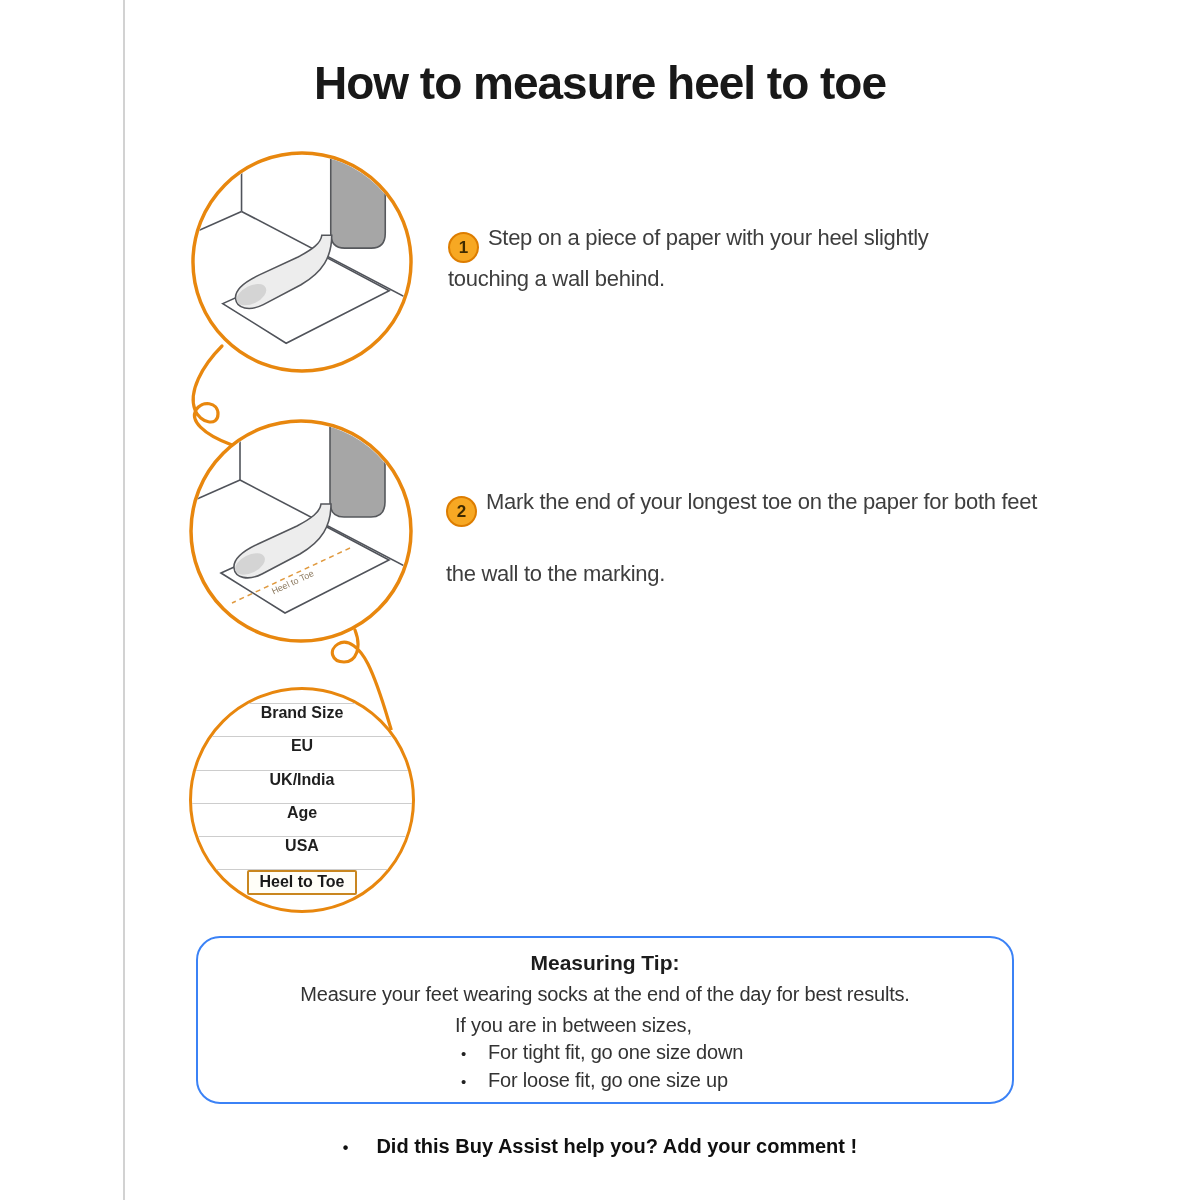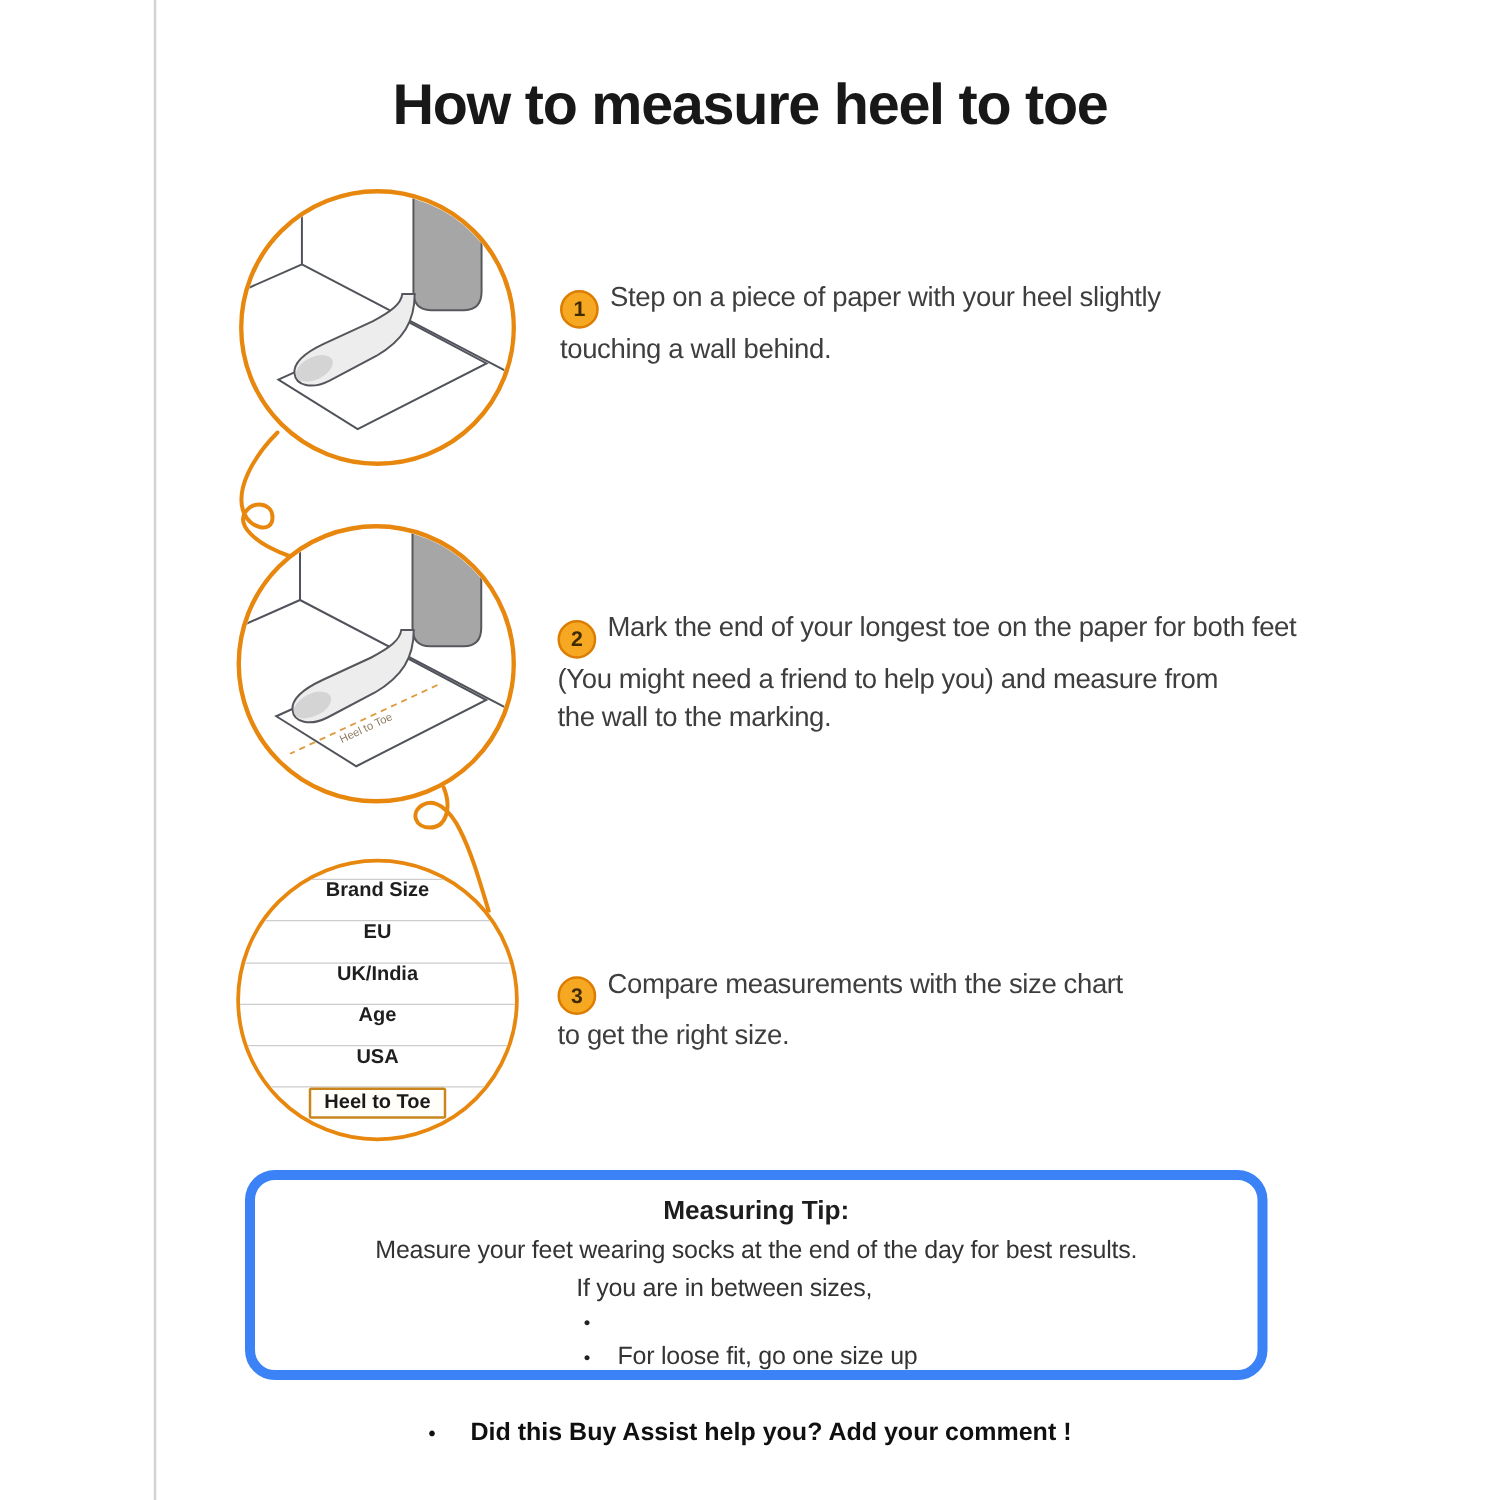--- a/index.html
+++ b/index.html
@@ -39,21 +39,21 @@
     height:32.3px; display:flex; align-items:flex-start; justify-content:center;
     border-top:1px solid #cdcdcd; font-size:16px; font-weight:600; color:#1e1e1e;
   }
   .hl-box {
     border:2px solid var(--chip-border, #C9861F); background:#fffef8; border-radius:2px;
     padding:1px 10px 2px; font-weight:700; font-size:16px; color:#1a1a1a;
   }
 
   .tip-box {
     position:absolute; left:196px; top:936px; width:818px; height:168px;
-    border:8px solid #3b82f6; border-radius:24px; background:#fff; box-sizing:border-box;
+    border:2px solid #3b82f6; border-radius:24px; background:#fff; box-sizing:border-box;
   }
   .tip-heading { margin-top:13px; text-align:center; font-size:21px; font-weight:700; color:#1d1d1d; }
   .tip-intro { margin-top:8px; text-align:center; font-size:20px; color:#333; letter-spacing:-0.2px; }
   .tip-sub { margin:8px 0 0 257px; font-size:20px; color:#333; letter-spacing:-0.2px; }
   .tip-bullets { margin-top:2px; }
   .tip-bullet-row { display:flex; align-items:baseline; margin-left:6px; line-height:27px; }
   .tip-dot { font-size:15px; margin-right:22px; color:#222; }
 
   .footer {
     position:absolute; left:0; right:0; top:1135px; display:flex;
@@ -144,40 +144,35 @@
   <div class="step s1">
     <p>
       <span class="badge">1</span><span>Step on a piece of paper with your heel slightly</span><br>
       <span>touching a wall behind.</span>
     </p>
   </div>
 
   <div class="step s2">
     <p>
       <span class="badge">2</span><span>Mark the end of your longest toe on the paper for both feet</span><br>
-      <span>(You might need a friend to help you) and measure from</span><br>
+      <br>
       <span>the wall to the marking.</span>
     </p>
   </div>
 
-  <div class="step s3">
-    <p>
-      <span class="badge">3</span><span>Compare measurements with the size chart</span><br>
-      <span>to get the right size.</span>
-    </p>
-  </div>
 
   <div class="tip-box">
     <div class="tip-heading">Measuring Tip:</div>
     <div class="tip-intro">Measure your feet wearing socks at the end of the day for best results.</div>
     <div class="tip-sub">
       <div>If you are in between sizes,</div>
       <div class="tip-bullets">
         <div class="tip-bullet-row">
           <span class="tip-dot">•</span>
+          <span>For tight fit, go one size down</span>
         </div>
         <div class="tip-bullet-row">
           <span class="tip-dot">•</span>
           <span>For loose fit, go one size up</span>
         </div>
       </div>
     </div>
   </div>
 
   <div class="footer">

